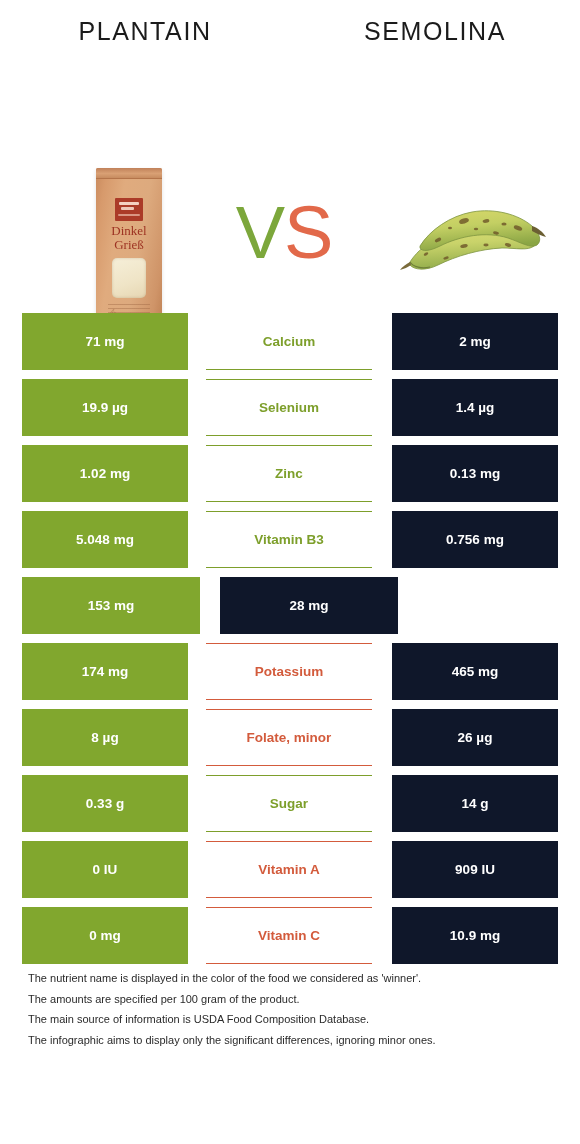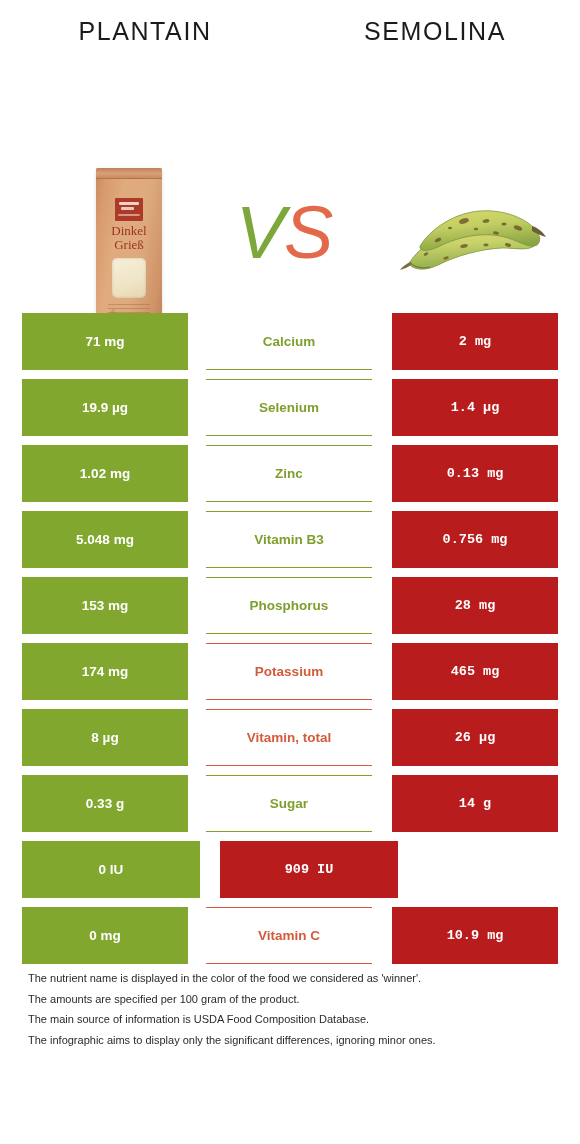--- a/index.html
+++ b/index.html
@@ -124,21 +124,20 @@
   .vs {
     position: absolute;
     left: 218px; top: 131px;
     width: 132px; height: 80px;
     font-size: 74px;
     font-weight: 400;
     letter-spacing: -1px;
     line-height: 80px;
     text-align: center;
     font-family: "Liberation Sans", sans-serif;
-    font-style: italic;
   }
   .vs-v { color: #7CA73B; }
   .vs-s { color: #E2694A; }
 
   
   .plantains {
     position: absolute;
     left: 368px; top: 126px;
     width: 186px; height: 92px;
   }
@@ -161,21 +160,21 @@
     width: 178px;
     height: 57px;
     display: flex;
     align-items: center;
     justify-content: center;
     color: #ffffff;
     font-size: 13.5px;
     font-weight: 600;
   }
   .cell-left  { background: #81A72E; }
-  .cell-right { background: #b91c1c; margin-left: 2px; font-family: Liberation Mono, monospace; }
+  .cell-right { background: #0f172a; margin-left: 2px; }
   .cell-mid {
     width: 178px;
     height: 57px;
     display: flex;
     align-items: center;
     justify-content: center;
     background: #ffffff;
     font-size: 13.5px;
     font-weight: 600;
     border-top: 1px solid transparent;
@@ -301,40 +300,40 @@
       <div class="cell-mid">Zinc</div>
       <div class="cell-right">0.13 mg</div>
     </div>
     <div class="row win-left">
       <div class="cell-left">5.048 mg</div>
       <div class="cell-mid">Vitamin B3</div>
       <div class="cell-right">0.756 mg</div>
     </div>
     <div class="row win-left">
       <div class="cell-left">153 mg</div>
-      <div class="cell-mid">Phosphorus</div>
       <div class="cell-right">28 mg</div>
     </div>
     <div class="row win-right">
       <div class="cell-left">174 mg</div>
       <div class="cell-mid">Potassium</div>
       <div class="cell-right">465 mg</div>
     </div>
     <div class="row win-right">
       <div class="cell-left">8 µg</div>
-      <div class="cell-mid">Vitamin, total</div>
+      <div class="cell-mid">Folate, minor</div>
       <div class="cell-right">26 µg</div>
     </div>
     <div class="row win-left">
       <div class="cell-left">0.33 g</div>
       <div class="cell-mid">Sugar</div>
       <div class="cell-right">14 g</div>
     </div>
     <div class="row win-right">
       <div class="cell-left">0 IU</div>
+      <div class="cell-mid">Vitamin A</div>
       <div class="cell-right">909 IU</div>
     </div>
     <div class="row win-right">
       <div class="cell-left">0 mg</div>
       <div class="cell-mid">Vitamin C</div>
       <div class="cell-right">10.9 mg</div>
     </div>
   </div>
 
 <div class="footer">

